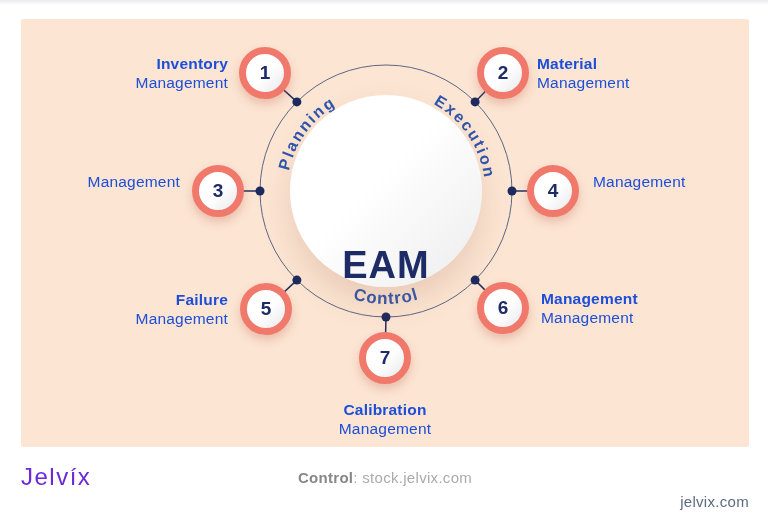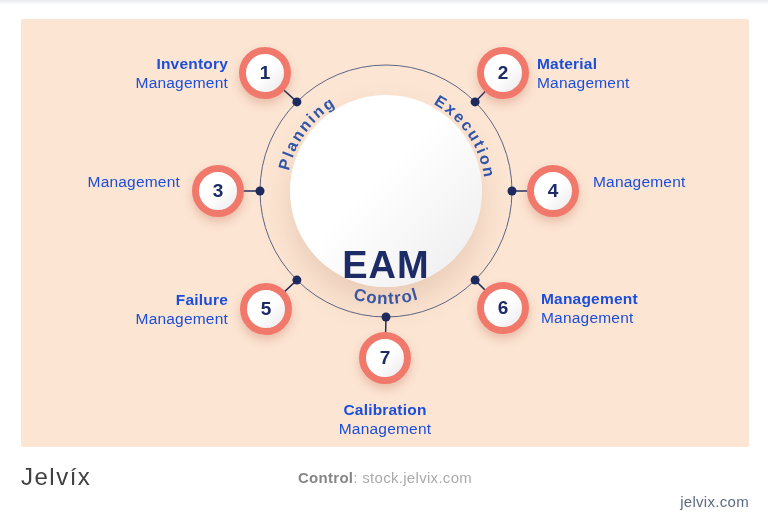--- a/index.html
+++ b/index.html
@@ -70,21 +70,21 @@
   }
   .arc-top{font-size:16px;letter-spacing:2px;}
   .arc-bottom{font-size:17px;letter-spacing:1px;}
 
   
   .footer{
     position:absolute;left:21px;right:19px;top:447px;height:60px;
     display:flex;align-items:center;
   }
   .logo{
-    font-size:24px;font-weight:300;letter-spacing:1.5px;color:#404040;
+    font-size:24px;font-weight:300;letter-spacing:1.5px;color:#6d28d9;
   }
   .source{
     position:absolute;left:50%;transform:translateX(-50%);
     font-size:15px;color:#ababab;letter-spacing:.3px;white-space:nowrap;
   }
   .source .src-label{font-weight:700;color:#878787;}
   .website{margin-left:auto;font-size:15px;color:#5c6b82;letter-spacing:.3px;margin-top:48px;}
 </style>
 </head>
 <body>

